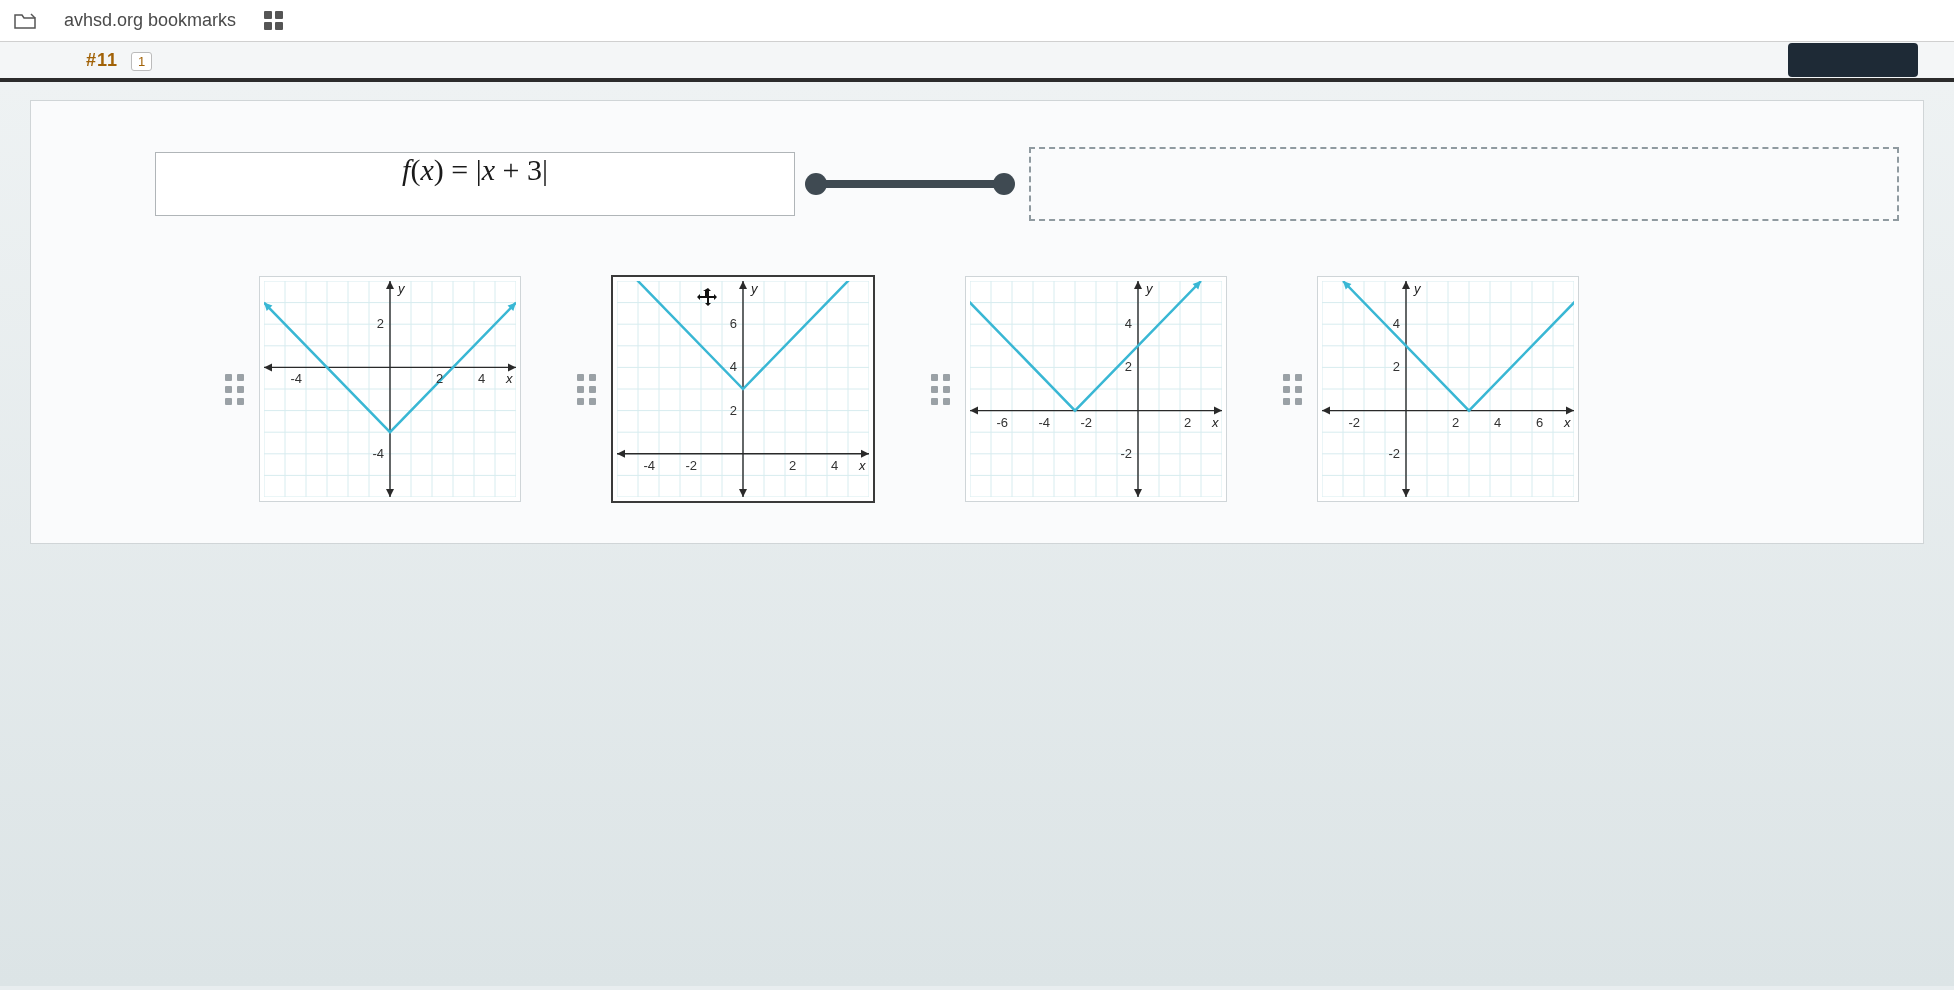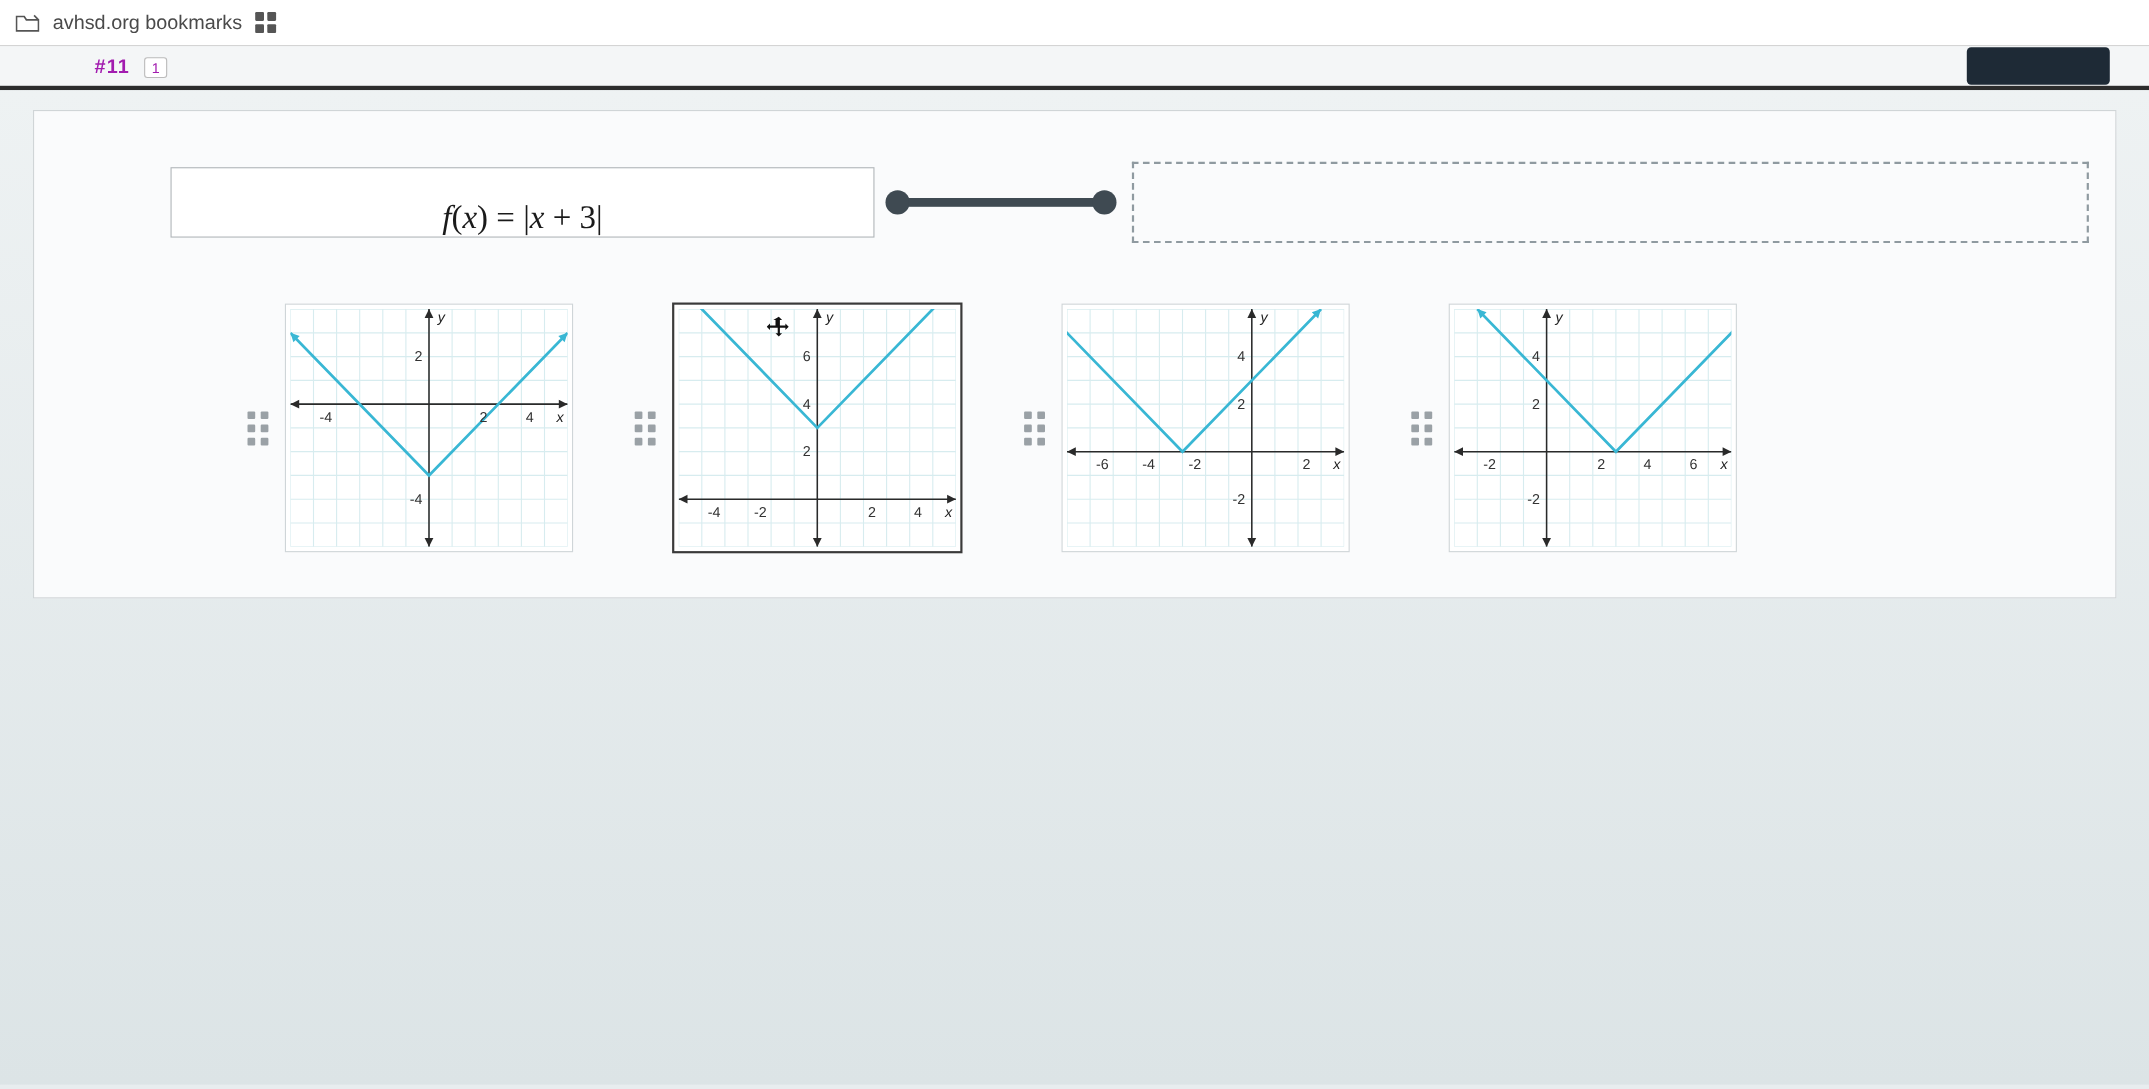--- a/index.html
+++ b/index.html
@@ -10,41 +10,41 @@
     height: 990px;
     overflow: hidden;
     color: #2a2a2a;
   }
   .bookmarks-bar {
     height: 42px;
     background: #ffffff;
     display: flex;
     align-items: center;
     padding: 0 14px;
-    gap: 12px;
+    gap: 28px;
     border-bottom: 1px solid #d0d0d0;
     font-size: 18px;
     color: #4a4a4a;
   }
   .bookmarks-bar .folder-icon svg { display:block; }
   .bookmarks-bar .grid-icon {
     display: grid;
     grid-template-columns: 8px 8px;
     grid-template-rows: 8px 8px;
     gap: 3px;
   }
   .bookmarks-bar .grid-icon span { background:#555; border-radius:1px;}
   .question-strip {
     height: 40px;
     background: #f4f6f7;
     display:flex;
     align-items:center;
     padding: 0 36px 0 86px;
     font-size: 18px;
-    color:#a21caf;
+    color:#a16207;
     border-bottom: 4px solid #2c2c2c;
     justify-content: space-between;
     gap: 16px;
   }
   .question-strip .qnum { font-weight:bold; letter-spacing:1px; }
   .question-strip .badge {
     display:inline-block; background:#fff; border:1px solid #bbb; font-size:13px;
     padding:1px 6px; border-radius:3px; margin-left:8px;
   }
   .content {
@@ -67,21 +67,21 @@
     font-size: 28px; color:#222; margin-bottom: 28px;
   }
   .work-area {
     background:#fafbfc; border:1px solid #d0d5d7; padding: 30px 24px 40px 24px;
   }
   .match-row {
     display:flex; align-items:center; margin: 16px 0 46px 0;
   }
   .func-box {
     width: 640px; height: 64px; border:1px solid #b0b5b8; background:#fff;
-    display:flex; align-items:flex-end; justify-content:center;
+    display:flex; align-items:flex-start; justify-content:center;
     font-family: "Cambria Math", "Times New Roman", serif;
     font-size: 30px; color:#1a1a1a;
   }
   .connector {
     width: 210px; display:flex; align-items:center; justify-content:center;
     margin: 0 10px;
   }
   .connector .dot { width:22px; height:22px; background:#3f4a52; border-radius:50%;}
   .connector .bar { height:8px; background:#3f4a52; flex:1; margin:0 -1px;}
   .drop-zone {

